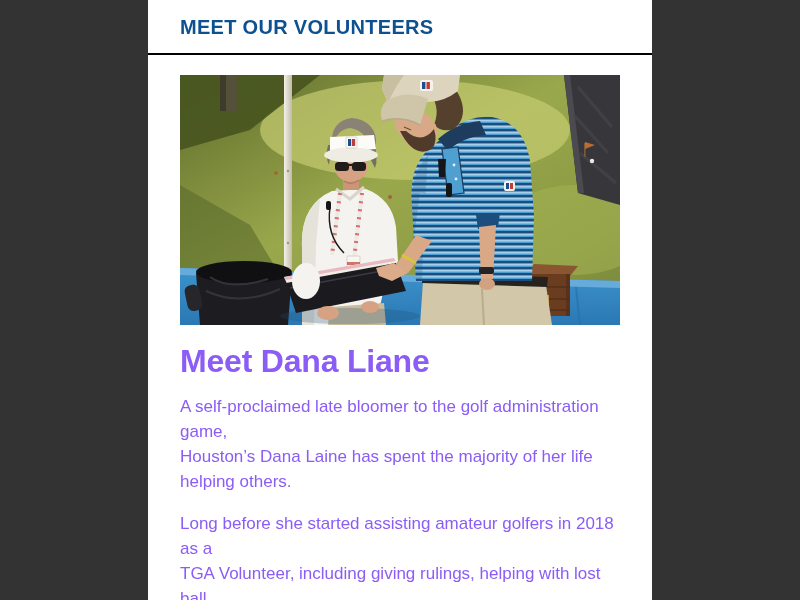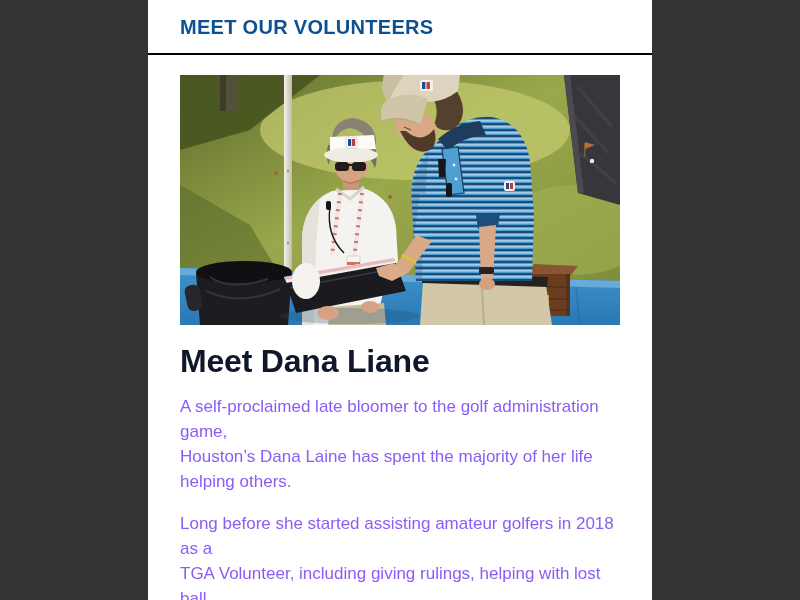--- a/index.html
+++ b/index.html
@@ -33,21 +33,21 @@
     height: 250px;
     padding: 0;
     overflow: hidden;
     background: #8a9a42;
   }
   h1.article-title {
     margin: 16px 32px 0 32px;
     font-size: 32px;
     line-height: 40px;
     font-weight: bold;
-    color: #0f172a;
+    color: #8b5cf6;
     letter-spacing: -0.2px;
   }
   p.article-paragraph {
     margin: 13px 32px 0 32px;
     font-size: 17px;
     line-height: 25px;
     color: #8b5cf6;
     white-space: pre-line;
   }
   p.article-paragraph + p.article-paragraph { margin-top: 17px; }

